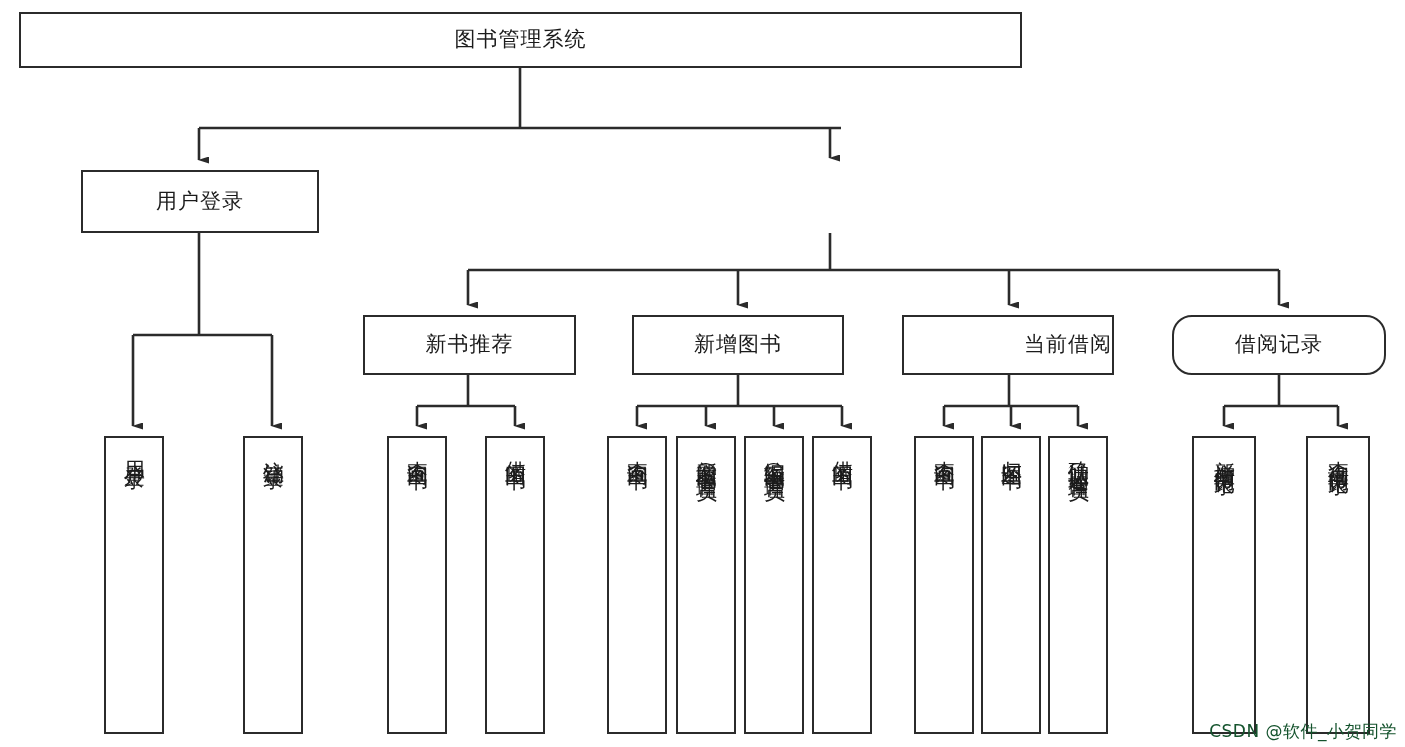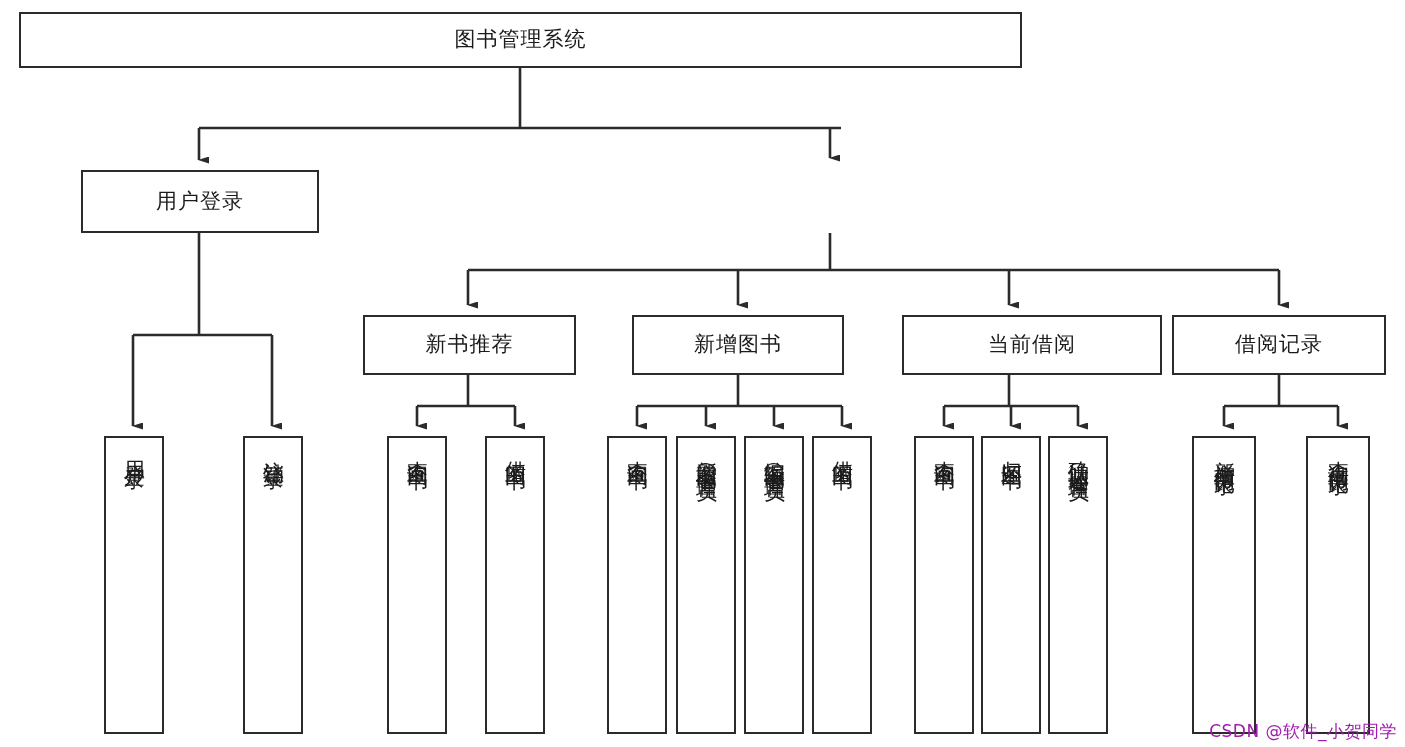--- a/index.html
+++ b/index.html
@@ -55,21 +55,21 @@
     text-orientation: upright;
     font-size: 21px;
     letter-spacing: 3px;
     line-height: 1;
   }
   .watermark {
     position: absolute;
     right: 8px;
     bottom: 4px;
     font-size: 17px;
-    color: #a21caf;
+    color: #14532d;
     white-space: nowrap;
     letter-spacing: 0.5px;
   }
 </style>
 </head>
 <body>
 
 <div id="diagram-root">
 
   <svg class="connectors" viewBox="0 0 1405 747">
@@ -129,24 +129,24 @@
   <div class="node horiz" id="node-l2-0" style="left: 81px; top: 170px; width: 238px; height: 63px;">
     <span class="label">用户登录</span>
   </div>
 
   <div class="node horiz" id="node-l3-0" style="left: 363px; top: 315px; width: 213px; height: 60px;">
     <span class="label">新书推荐</span>
   </div>
   <div class="node horiz" id="node-l3-1" style="left: 632px; top: 315px; width: 212px; height: 60px;">
     <span class="label">新增图书</span>
   </div>
-  <div class="node horiz" id="node-l3-2" style="left: 902px; top: 315px; width: 260px; height: 60px;">
+  <div class="node horiz" id="node-l3-2" style="left: 902px; top: 315px; width: 212px; height: 60px; justify-content: flex-end;">
     <span class="label">当前借阅</span>
   </div>
-  <div class="node horiz" id="node-l3-3" style="left: 1172px; top: 315px; width: 214px; height: 60px;">
+  <div class="node horiz" id="node-l3-3" style="left: 1172px; top: 315px; width: 214px; height: 60px; border-radius: 20px;">
     <span class="label">借阅记录</span>
   </div>
 
   <div class="node vert" id="node-leaf-0" style="left: 104px; top: 436px; width: 60px; height: 298px;">
     <span class="label">用户登录</span>
   </div>
   <div class="node vert" id="node-leaf-1" style="left: 243px; top: 436px; width: 60px; height: 298px;">
     <span class="label">注销登录</span>
   </div>
   <div class="node vert" id="node-leaf-2" style="left: 387px; top: 436px; width: 60px; height: 298px;">

